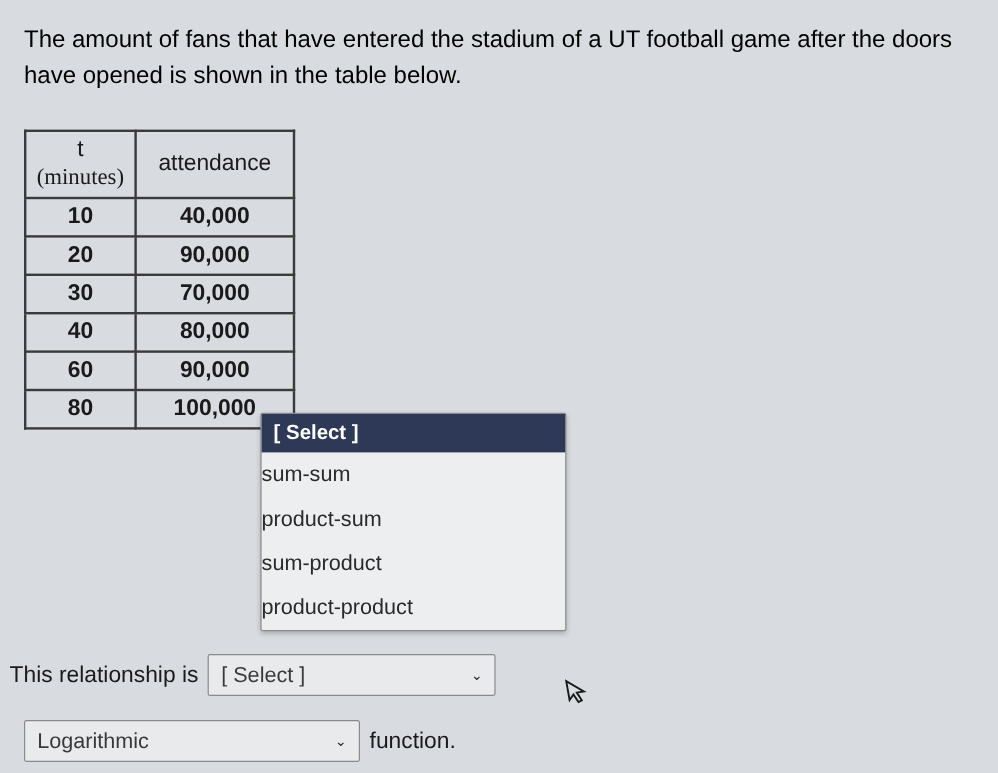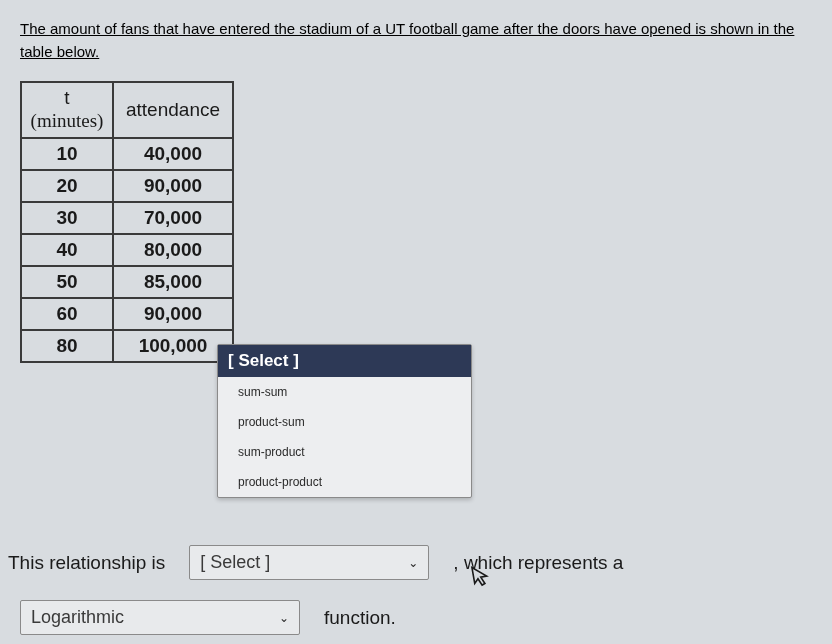--- a/index.html
+++ b/index.html
@@ -11,44 +11,43 @@
       font-family: Arial, Helvetica, sans-serif;
       background: #d8dce0;
       width: 832px;
       height: 644px;
       padding: 18px 20px;
       color: #1a1a1a;
       position: relative;
       overflow: hidden;
     }
     .question-text {
-      font-size: 15px;
+      font-size: 20px;
       line-height: 1.5;
       color: #000;
-      margin-bottom: 18px;
-      text-decoration: underline;
+      margin-bottom: 30px;
     }
     table.data {
       border-collapse: collapse;
       background: #d8dce0;
       margin-bottom: 0;
     }
     table.data th, table.data td {
       border: 2px solid #3a3a3a;
       text-align: center;
       font-size: 19px;
       padding: 4px 8px;
       font-weight: bold;
       color: #1a1a1a;
     }
     table.data th {
       font-weight: normal;
     }
     .col-t { width: 92px; }
-    .col-a { width: 120px; }
+    .col-a { width: 132px; }
     .th-t {
       line-height: 1.2;
     }
     .th-t .sub {
       display: block;
       font-family: Liberation Serif, serif;
     }
     .dropdown-wrap {
       position: absolute;
       left: 217px;
@@ -61,30 +60,30 @@
       z-index: 10;
     }
     .dropdown-header {
       background: #2d3956;
       color: #fff;
       font-weight: bold;
       font-size: 17px;
       padding: 6px 10px;
     }
     .dropdown-option {
-      padding: 8px 20px;
-      font-size: 12px;
+      padding: 8px 0;
+      font-size: 18px;
       color: #2a2a2a;
       cursor: pointer;
     }
     .sentence-row {
       position: absolute;
       display: flex;
       align-items: center;
-      gap: 24px;
+      gap: 8px;
       font-size: 19px;
       color: #1a1a1a;
     }
     .select-box {
       display: inline-flex;
       align-items: center;
       justify-content: space-between;
       border: 1px solid #8a8a8a;
       background: #e8eaec;
       padding: 6px 10px;
@@ -143,24 +142,20 @@
       </tr>
     <tr>
         <td class="col-t">30</td>
         <td class="col-a">70,000</td>
       </tr>
     <tr>
         <td class="col-t">40</td>
         <td class="col-a">80,000</td>
       </tr>
     <tr>
-        <td class="col-t">50</td>
-        <td class="col-a">85,000</td>
-      </tr>
-    <tr>
         <td class="col-t">60</td>
         <td class="col-a">90,000</td>
       </tr>
     <tr>
         <td class="col-t">80</td>
         <td class="col-a">100,000</td>
       </tr>
   </tbody>
 </table>
 
@@ -171,21 +166,20 @@
   <div class="dropdown-option">sum-product</div>
   <div class="dropdown-option">product-product</div>
 </div>
 
 <div class="sentence-row row-relationship">
   <span>This relationship is</span>
   <span class="select-box" style="min-width:240px;">
     <span>[ Select ]</span>
     <span class="chev">⌄</span>
   </span>
-  <span>, which represents a</span>
 </div>
 
 <div class="sentence-row row-function">
   <span class="select-box" style="min-width:280px;">
     <span>Logarithmic</span>
     <span class="chev">⌄</span>
   </span>
   <span>function.</span>
 </div>
 

